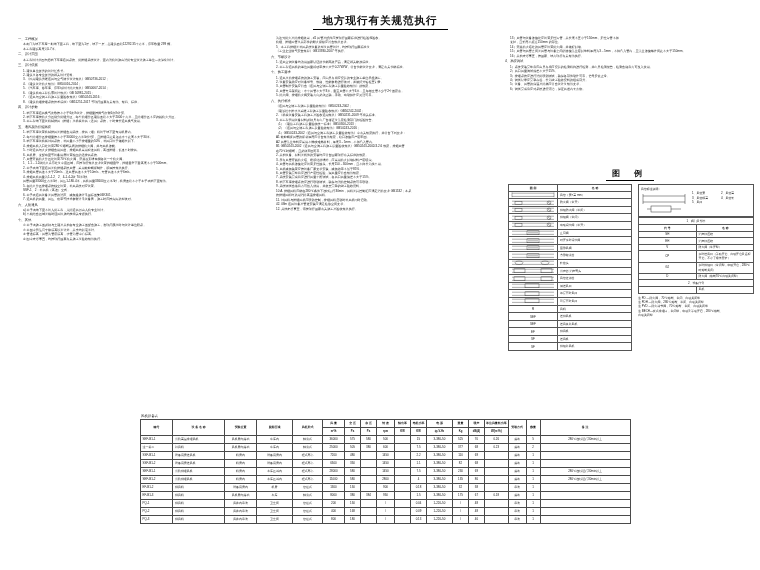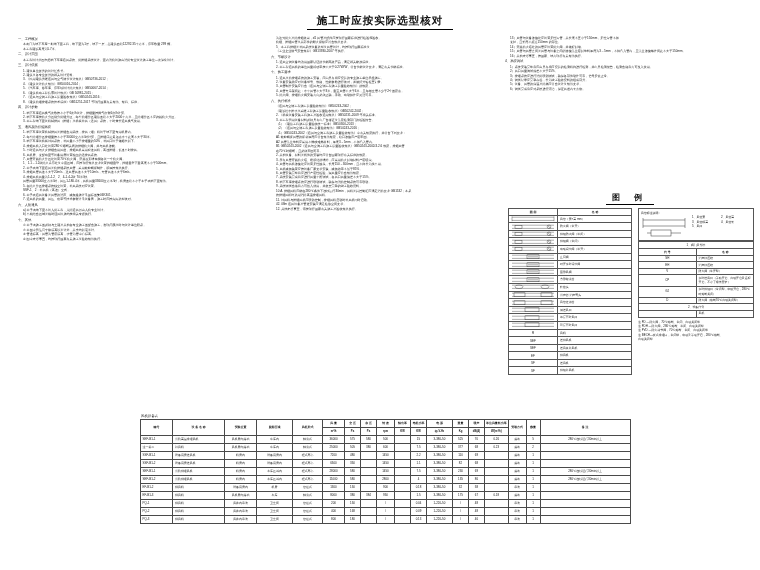--- a/index.html
+++ b/index.html
@@ -24,21 +24,21 @@
   .col.c2{flex:0 0 228px;}
   .col.c3{flex:0 0 247px;}
 
   .blk{font-size:3.05px;line-height:4.45px;letter-spacing:0.02px;color:#1a1a1a;}
   .h1{font-size:3.3px;line-height:5.2px;margin-top:1.2px;}
   .l{display:block;white-space:nowrap;overflow:hidden;text-overflow:clip;}
   .i1{padding-left:6px;}
   .i2{padding-left:11px;}
 
   
-  .legend-wrap{position:absolute;left:508px;top:192px;width:244px;}
+  .legend-wrap{position:absolute;left:508px;top:168px;width:244px;}
   .legend-title{
     text-align:center;font-size:8px;font-weight:bold;letter-spacing:6px;
     padding-bottom:1px;margin:0 auto 3px auto;width:48px;border-bottom:1px solid #000;
   }
   .legend-cols{display:flex;gap:6px;align-items:flex-start;}
   .ltab{border-collapse:collapse;font-size:2.9px;table-layout:fixed;}
   .ltab td,.ltab th{border:0.5px solid #555;padding:0.5px 1px;line-height:4.6px;
      height:4.6px;overflow:hidden;white-space:nowrap;color:#1a1a1a;font-weight:normal;}
   .ltab th{text-align:center;font-weight:bold;}
   .lt-left{width:118px;}
@@ -69,21 +69,21 @@
   table.eq td.nm{text-align:left;padding-left:2px;}
   table.eq td.rm{text-align:center;}
   .u{font-size:2.7px;}
 </style>
 </head>
 <body>
 
 <div class="sheet">
 
   <div class="title-wrap">
-    <div class="title">施工时应按实际选型核对</div>
+    <div class="title">地方现行有关规范执行</div>
   </div>
 
   <div class="cols">
     <div class="col c1" id="col1">
         <div class="blk">
           <span class="l h1 i1">一、工程概况</span>
           <span class="l i2">本项目为地下车库一期地下室工程，地下室为1层，地下一层，总建筑面积12292.35平方米，停车数量 299 辆。</span>
           <span class="l i2">本工程建筑高度为5.7米。</span>
         </div>
         <div class="blk">

